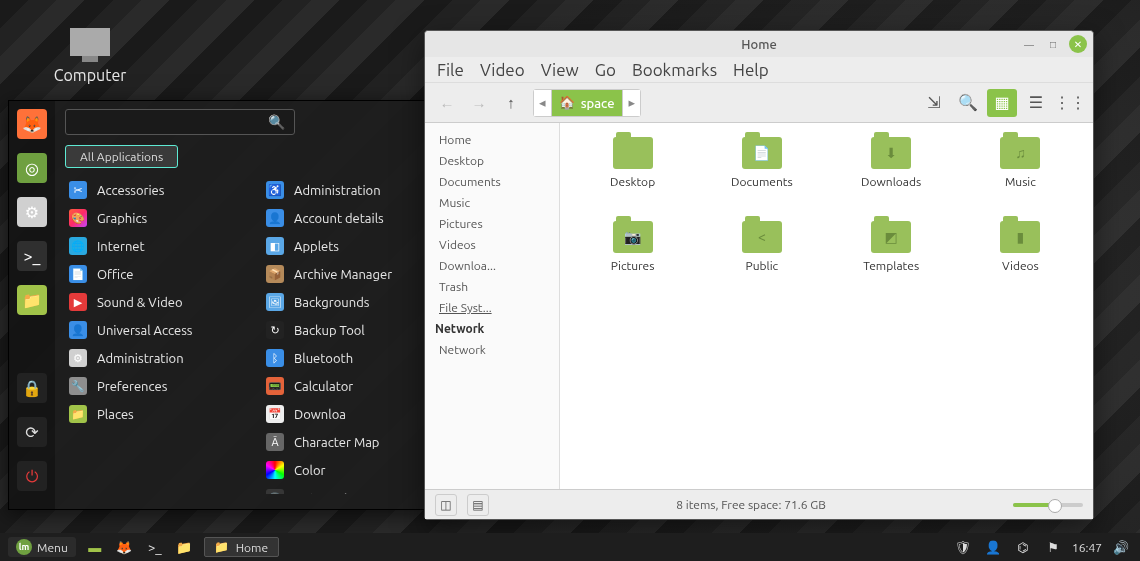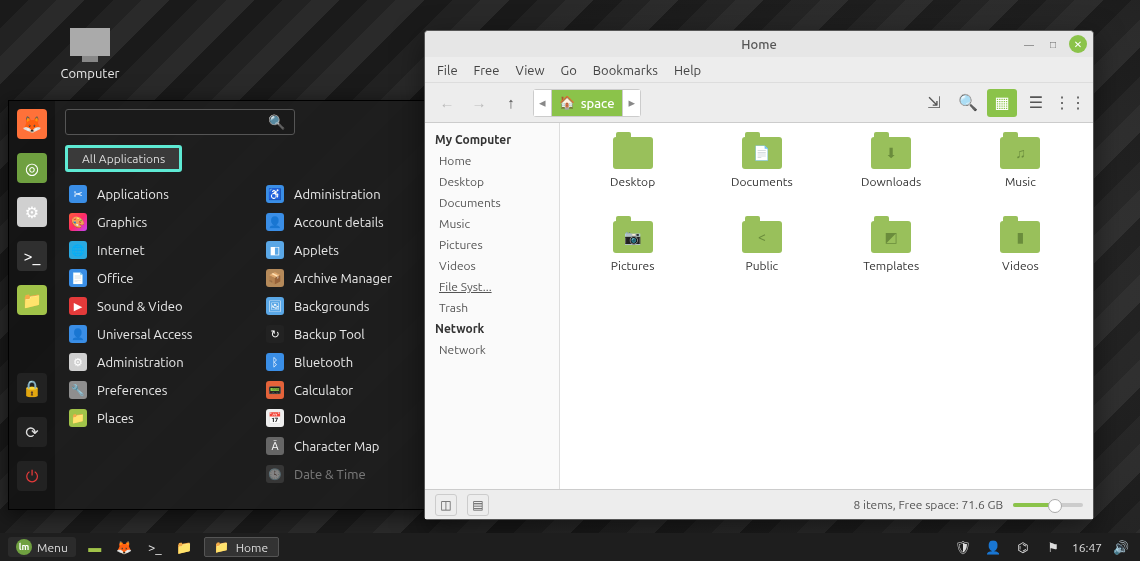--- a/index.html
+++ b/index.html
@@ -2,47 +2,47 @@
 <html><head>
 <meta charset="utf-8">
 <style>
   * { box-sizing: border-box; margin: 0; padding: 0; font-family: "Ubuntu", "Segoe UI", sans-serif; }
   body { width: 1140px; height: 561px; background: #2a2a2a; overflow: hidden; position: relative; color: #e8e8e8; }
   .wallpaper { position: absolute; inset: 0; background:
     radial-gradient(ellipse 900px 600px at 80% 50%, rgba(120,120,120,0.15) 0%, rgba(0,0,0,0) 60%),
     repeating-linear-gradient(135deg, #1a1a1a 0 20px, #222 20px 40px, #2a2a2a 40px 60px);
   }
   
-  .desktop-icon { position: absolute; left: 50px; top: 28px; text-align: center; width: 80px; font-size: 13px; }
+  .desktop-icon { position: absolute; left: 50px; top: 28px; text-align: center; width: 80px; font-size: 16px; }
   .desktop-icon .glyph { width: 40px; height: 28px; background: #aaa; margin: 0 auto 6px; position: relative; }
   .desktop-icon .glyph::after { content: ""; position: absolute; left: 12px; top: 28px; width: 16px; height: 6px; background: #888; }
   .desktop-icon .label { display: block; margin-top: 10px; }
   
   .start-menu { position: absolute; left: 8px; top: 100px; width: 450px; height: 410px; background: rgba(30,30,30,0.95); border: 1px solid #000; box-shadow: 0 4px 20px rgba(0,0,0,0.6); display: flex; }
   .sm-favs { width: 58px; padding: 8px 0; display: flex; flex-direction: column; align-items: center; gap: 14px; background: rgba(20,20,20,0.9); }
   .sm-favs .fav { width: 30px; height: 30px; border-radius: 4px; display: flex; align-items: center; justify-content: center; font-size: 16px; cursor: pointer; }
   .sm-body { flex: 1; display: flex; flex-direction: column; padding: 8px 10px; }
   .sm-search { width: 230px; height: 26px; background: #1a1a1a; border: 1px solid #555; border-radius: 3px; margin-left: 0; margin-bottom: 10px; display: flex; align-items: center; padding: 0 8px; }
   .sm-search input { flex: 1; background: transparent; border: none; color: #ddd; font-size: 12px; outline: none; }
   .sm-search .sicon { color: #888; font-size: 14px; }
   .sm-filter { display: flex; margin-bottom: 6px; }
-  .sm-filter .btn { background: #3a3a3a; border: 3px solid #5eead4; color: #ddd; font-size: 12px; padding: 4px 14px; border-radius: 3px; cursor: pointer; }
+  .sm-filter .btn { background: #3a3a3a; border: 1px solid #5eead4; color: #ddd; font-size: 12px; padding: 4px 14px; border-radius: 3px; cursor: pointer; }
   .sm-columns { display: flex; gap: 12px; height: 320px; overflow: hidden; }
   .sm-col { width: 185px; display: flex; flex-direction: column; gap: 8px; padding-top: 6px; }
   .sm-item { display: flex; align-items: center; gap: 10px; padding: 1px 4px; font-size: 13px; cursor: pointer; border-radius: 3px; }
   .sm-item .ic { width: 18px; height: 18px; border-radius: 3px; display: flex; align-items: center; justify-content: center; font-size: 11px; color: #fff; flex-shrink: 0; }
   .dim { opacity: 0.45; }
   
   .fm { position: absolute; left: 424px; top: 30px; width: 670px; height: 490px; background: #f5f5f5; border: 1px solid #555; border-radius: 4px; box-shadow: 0 10px 30px rgba(0,0,0,0.5); display: flex; flex-direction: column; color: #333; }
   .fm-title { height: 26px; background: #e6e6e6; display: flex; align-items: center; position: relative; font-size: 13px; color: #555; border-radius: 4px 4px 0 0; }
   .fm-title .t { flex: 1; text-align: center; font-weight: 500; }
   .fm-controls { position: absolute; right: 6px; top: 4px; display: flex; gap: 8px; align-items: center; }
   .fm-controls .c { width: 16px; height: 16px; border-radius: 50%; display: flex; align-items: center; justify-content: center; font-size: 10px; cursor: pointer; color: #666; }
   .fm-controls .close { background: #8bc34a; color: #fff; width: 18px; height: 18px; }
-  .fm-menu { height: 26px; background: #ededed; display: flex; align-items: center; gap: 16px; padding: 0 12px; font-size: 13px; color: #444; border-bottom: 1px solid #ddd; }
+  .fm-menu { height: 26px; background: #ededed; display: flex; align-items: center; gap: 16px; padding: 0 12px; font-size: 17px; color: #444; border-bottom: 1px solid #ddd; }
   .fm-menu span { cursor: pointer; }
   .fm-tool { height: 40px; background: #ededed; display: flex; align-items: center; padding: 0 8px; gap: 4px; border-bottom: 1px solid #ccc; }
   .fm-tool .nav { width: 28px; height: 28px; display: flex; align-items: center; justify-content: center; font-size: 15px; color: #555; cursor: pointer; border-radius: 3px; }
   .fm-tool .nav.disabled { color: #bbb; cursor: default; }
   .fm-crumb { display: flex; border: 1px solid #ccc; border-radius: 3px; height: 28px; align-items: center; margin-left: 4px; }
   .fm-crumb .seg { padding: 0 8px; display: flex; align-items: center; gap: 5px; font-size: 13px; height: 100%; border-right: 1px solid #ccc; cursor: pointer; background: #fff; }
   .fm-crumb .seg.active { background: #8bc34a; color: #fff; font-weight: 500; }
   .fm-crumb .seg.chev { padding: 0 5px; color: #888; }
   .fm-tool .spacer { flex: 1; }
   .fm-tool .tbtn { width: 30px; height: 28px; display: flex; align-items: center; justify-content: center; color: #555; cursor: pointer; border-radius: 3px; }
@@ -50,21 +50,21 @@
   .fm-main { flex: 1; display: flex; overflow: hidden; }
   .fm-side { width: 135px; background: #fafafa; border-right: 1px solid #ddd; padding: 6px 0; font-size: 12px; overflow: hidden; }
   .fm-side .hdr { padding: 4px 10px; font-weight: 600; color: #333; }
   .fm-side .ent { padding: 4px 14px; color: #555; cursor: pointer; white-space: nowrap; overflow: hidden; text-overflow: ellipsis; }
   .fm-side .ent.sel { text-decoration: underline; }
   .fm-content { flex: 1; background: #fff; padding: 14px 10px; display: grid; grid-template-columns: repeat(4, 1fr); grid-auto-rows: 80px; gap: 4px; overflow: auto; }
   .folder { display: flex; flex-direction: column; align-items: center; gap: 6px; font-size: 12px; color: #333; cursor: pointer; }
   .folder .ficon { width: 40px; height: 32px; background: #99c05b; border-radius: 3px; position: relative; display: flex; align-items: center; justify-content: center; color: #6a8c3c; font-size: 14px; }
   .folder .ficon::before { content: ""; position: absolute; left: 3px; top: -5px; width: 15px; height: 6px; background: #99c05b; border-radius: 2px 2px 0 0; }
   .fm-status { height: 30px; background: #ededed; border-top: 1px solid #ccc; display: flex; align-items: center; padding: 0 10px; font-size: 12px; color: #555; gap: 10px; }
-  .fm-status .stxt { flex: 1; text-align: right; }
+  .fm-status .stxt { flex: 1; text-align: center; }
   .zoom { width: 70px; height: 4px; background: #ccc; border-radius: 2px; position: relative; }
   .zoom::before { content:""; position:absolute; left:0; top:0; width: 55%; height:100%; background:#8bc34a; border-radius:2px; }
   .zoom::after { content: ""; position: absolute; left: 50%; top: -4px; width: 12px; height: 12px; background: #fff; border: 1px solid #aaa; border-radius: 50%; }
   .sbtn { width: 22px; height: 22px; border: 1px solid #ccc; border-radius: 3px; display: flex; align-items: center; justify-content: center; cursor: pointer; }
   
   .taskbar { position: absolute; left: 0; bottom: 0; right: 0; height: 28px; background: #1e1e1e; display: flex; align-items: center; padding: 0 8px; gap: 8px; font-size: 12px; color: #ddd; }
   .tb-menu { display: flex; align-items: center; gap: 5px; padding: 2px 8px; cursor: pointer; border-radius: 3px; background: rgba(255,255,255,0.06); }
   .tb-launch { width: 22px; height: 20px; display: flex; align-items: center; justify-content: center; cursor: pointer; font-size: 13px; }
   .tb-task { display: flex; align-items: center; gap: 6px; padding: 2px 10px; background: #333; border: 1px solid #555; border-radius: 2px; cursor: pointer; height: 20px; }
   .tb-spacer { flex: 1; }
@@ -97,21 +97,21 @@
       <input type="text" style="">
       <span class="sicon">🔍</span>
     </div>
     <div class="sm-filter">
       <div class="btn">All Applications</div>
     </div>
     <div class="sm-columns">
       <div class="sm-col" id="sm-cats">
           <div class="sm-item">
             <div class="ic" style="background: rgb(58, 142, 230);">✂</div>
-            <span>Applications</span>
+            <span>Accessories</span>
           </div>
           <div class="sm-item">
             <div class="ic" style="background: linear-gradient(135deg, rgb(255, 94, 58), rgb(255, 42, 104), rgb(198, 68, 252));">🎨</div>
             <span>Graphics</span>
           </div>
           <div class="sm-item">
             <div class="ic" style="background: rgb(42, 169, 224);">🌐</div>
             <span>Internet</span>
           </div>
           <div class="sm-item">
@@ -172,20 +172,24 @@
             <div class="ic" style="background: rgb(228, 99, 58);">📟</div>
             <span>Calculator</span>
           </div>
           <div class="sm-item">
             <div class="ic" style="background: rgb(238, 238, 238);">📅</div>
             <span>Downloa</span>
           </div>
           <div class="sm-item">
             <div class="ic" style="background: rgb(102, 102, 102);">Ā</div>
             <span>Character Map</span>
+          </div>
+          <div class="sm-item">
+            <div class="ic" style="background: conic-gradient(red, yellow, lime, cyan, blue, magenta, red);"></div>
+            <span>Color</span>
           </div>
           <div class="sm-item dim">
             <div class="ic" style="background: rgb(85, 85, 85);">🕓</div>
             <span>Date &amp; Time</span>
           </div>
         </div>
     </div>
   </div>
 </div>
 
@@ -193,21 +197,21 @@
   <div class="fm-title">
     <span class="t">Home</span>
     <div class="fm-controls">
       <div class="c">—</div>
       <div class="c">□</div>
       <div class="c close">✕</div>
     </div>
   </div>
   <div class="fm-menu" id="fm-menu">
       <span>File</span>
-      <span>Free</span>
+      <span>Video</span>
       <span>View</span>
       <span>Go</span>
       <span>Bookmarks</span>
       <span>Help</span>
     </div>
   <div class="fm-tool">
     <div class="nav disabled">←</div>
     <div class="nav disabled">→</div>
     <div class="nav">↑</div>
     <div class="fm-crumb">
@@ -220,29 +224,29 @@
     </div>
     <div class="spacer"></div>
     <div class="tbtn">⇲</div>
     <div class="tbtn">🔍</div>
     <div class="tbtn active">▦</div>
     <div class="tbtn">☰</div>
     <div class="tbtn">⋮⋮</div>
   </div>
   <div class="fm-main">
     <div class="fm-side" id="fm-side">
-        <div class="hdr">My Computer</div>
         <div class="ent">Home</div>
         <div class="ent">Desktop</div>
         <div class="ent">Documents</div>
         <div class="ent">Music</div>
         <div class="ent">Pictures</div>
         <div class="ent">Videos</div>
+        <div class="ent">Downloa...</div>
+        <div class="ent">Trash</div>
         <div class="ent sel">File Syst...</div>
-        <div class="ent">Trash</div>
         <div class="hdr">Network</div>
         <div class="ent">Network</div>
       </div>
     <div class="fm-content" id="fm-content">
         <div class="folder">
           <div class="ficon"></div>
           <span>Desktop</span>
         </div>
         <div class="folder">
           <div class="ficon">📄</div>

